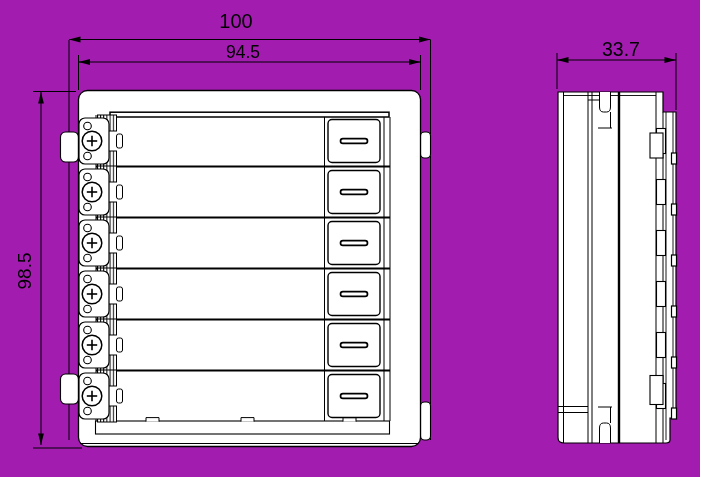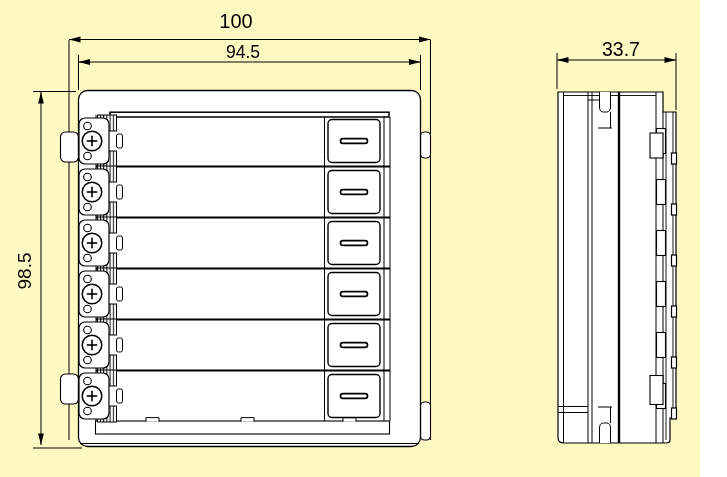--- a/index.html
+++ b/index.html
@@ -1,17 +1,17 @@
 <!DOCTYPE html>
 <html><head>
 <meta charset="utf-8">
 <style>
   html,body{margin:0;padding:0;background:#fff;}
   .page{
-    width:700px;height:477px;position:relative;background:#fef9c3;overflow:hidden;
+    width:700px;height:477px;position:relative;background:#a21caf;overflow:hidden;
     font-family:"Liberation Sans", sans-serif;
   }
   svg{display:block;}
   text{
     font-family:"Liberation Sans", sans-serif;
     fill:#000;
   }
 </style>
 </head>
 <body>

